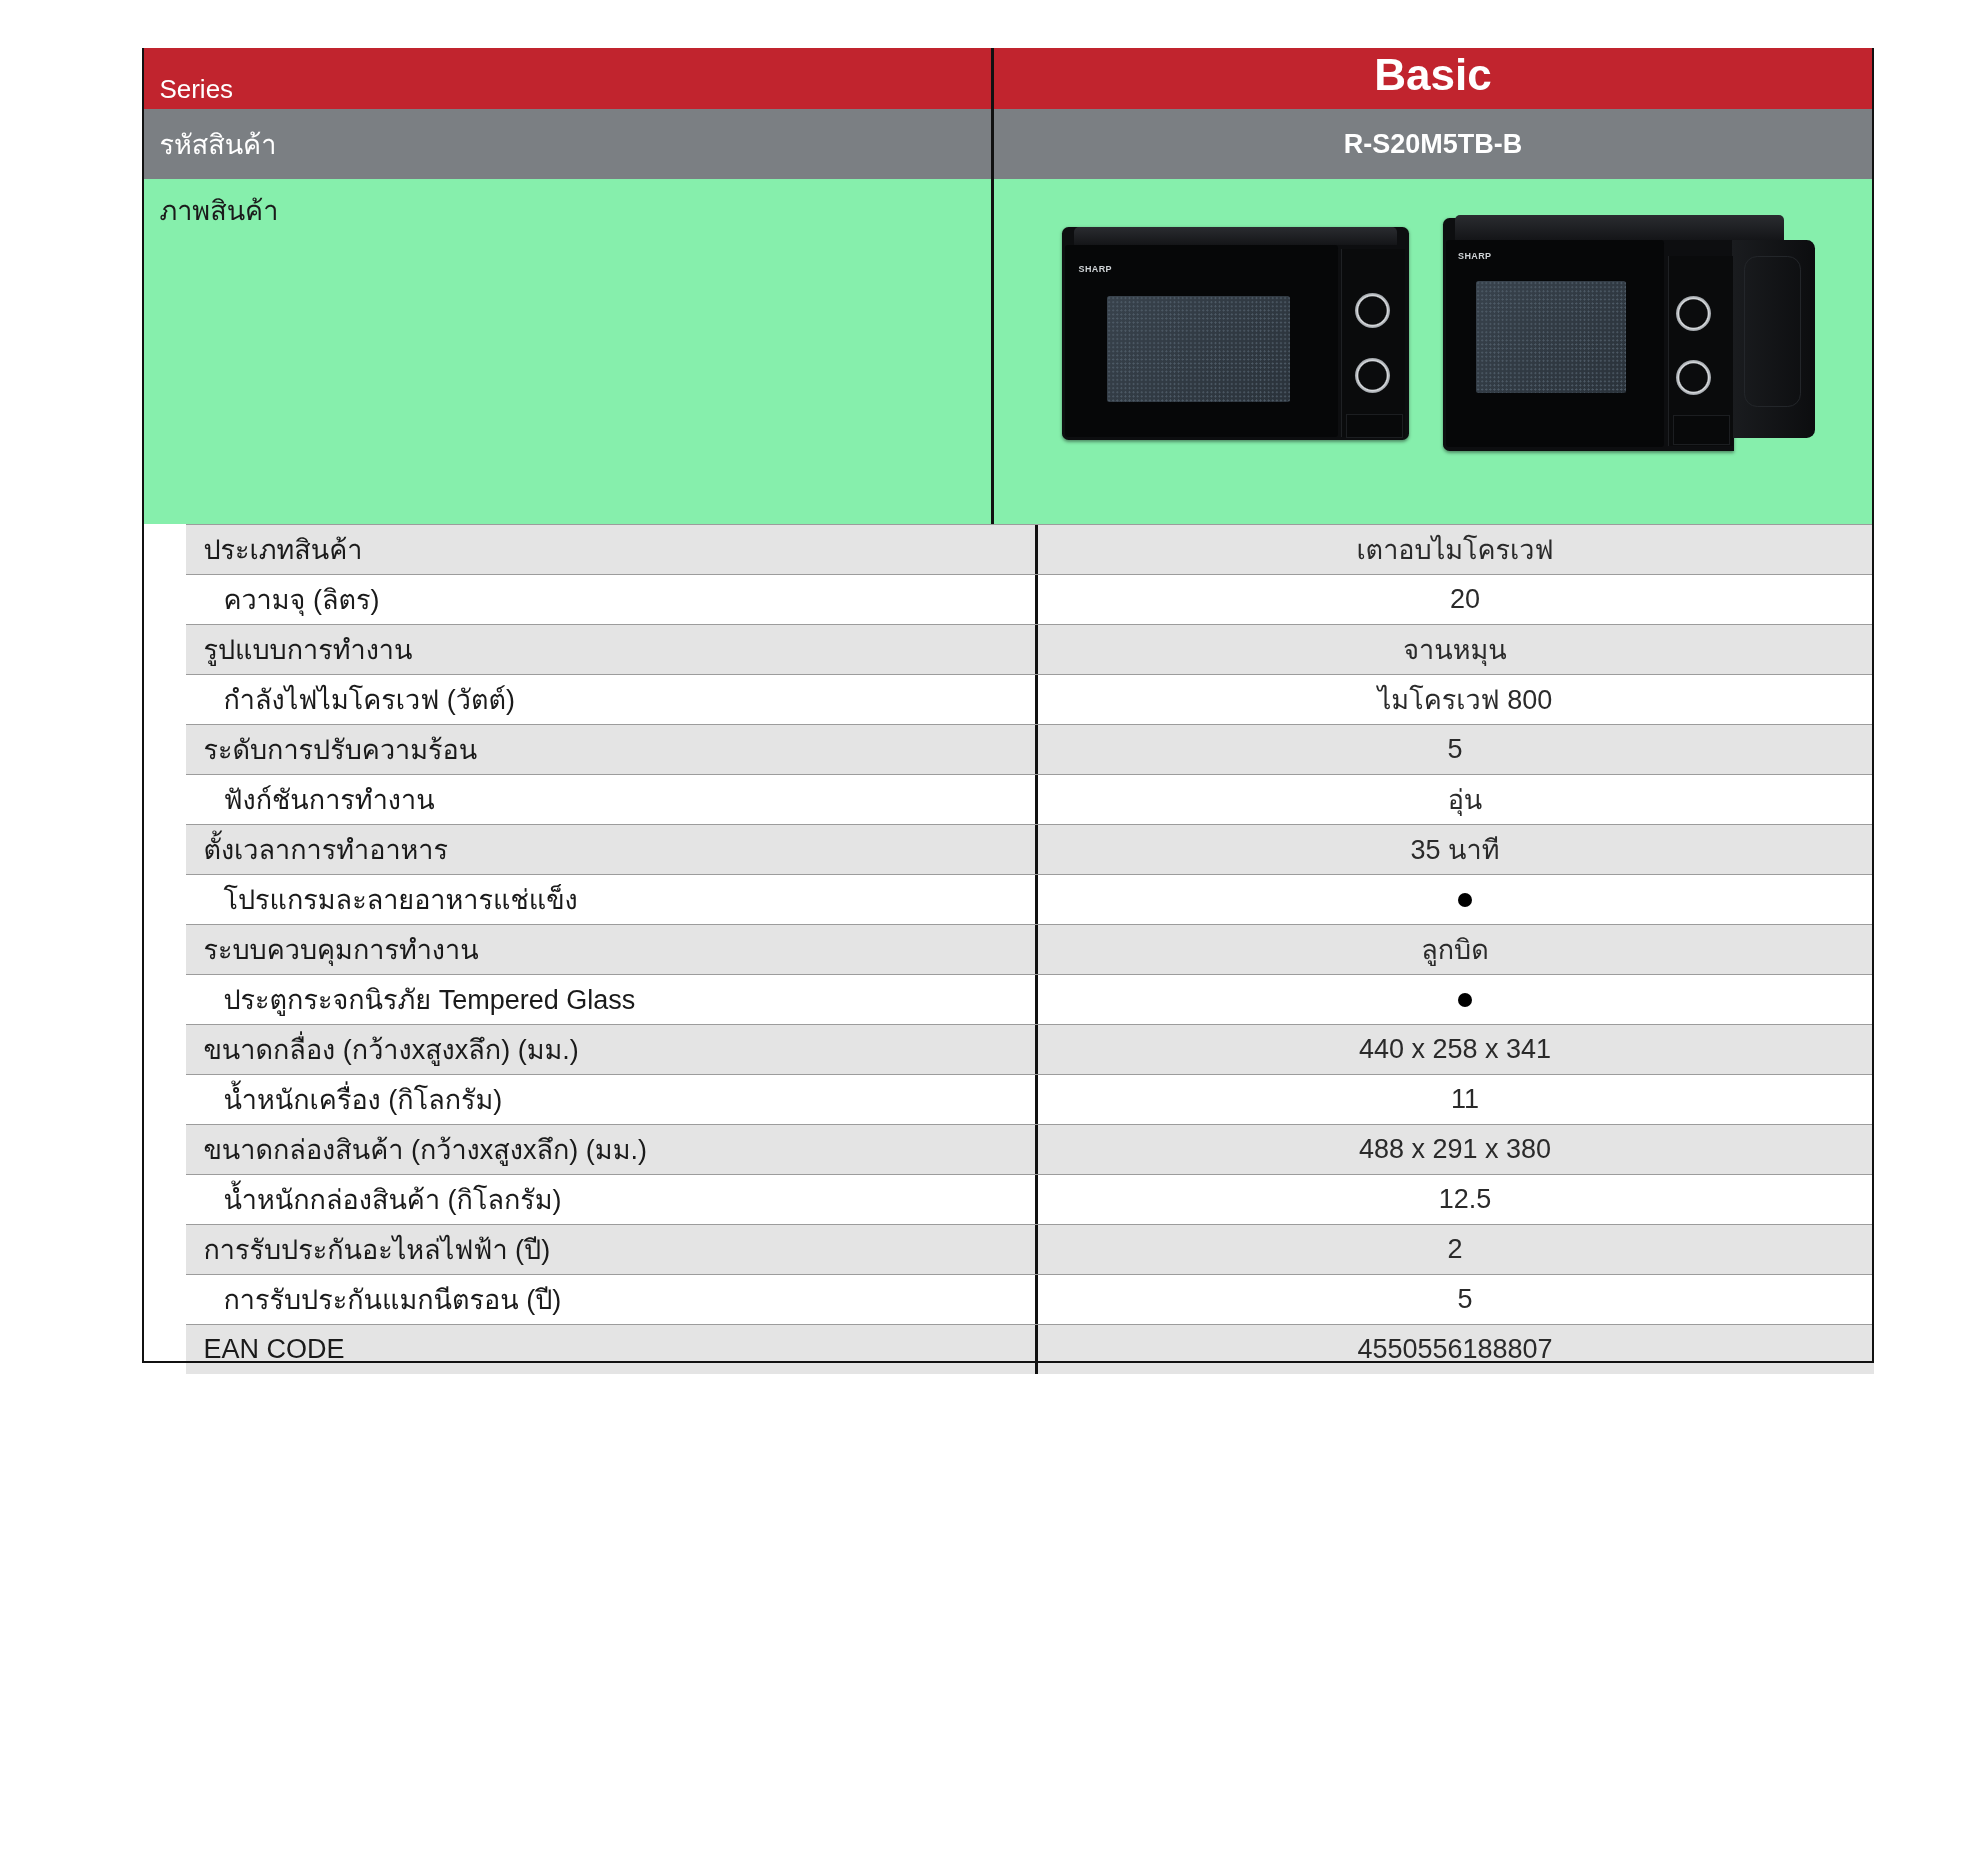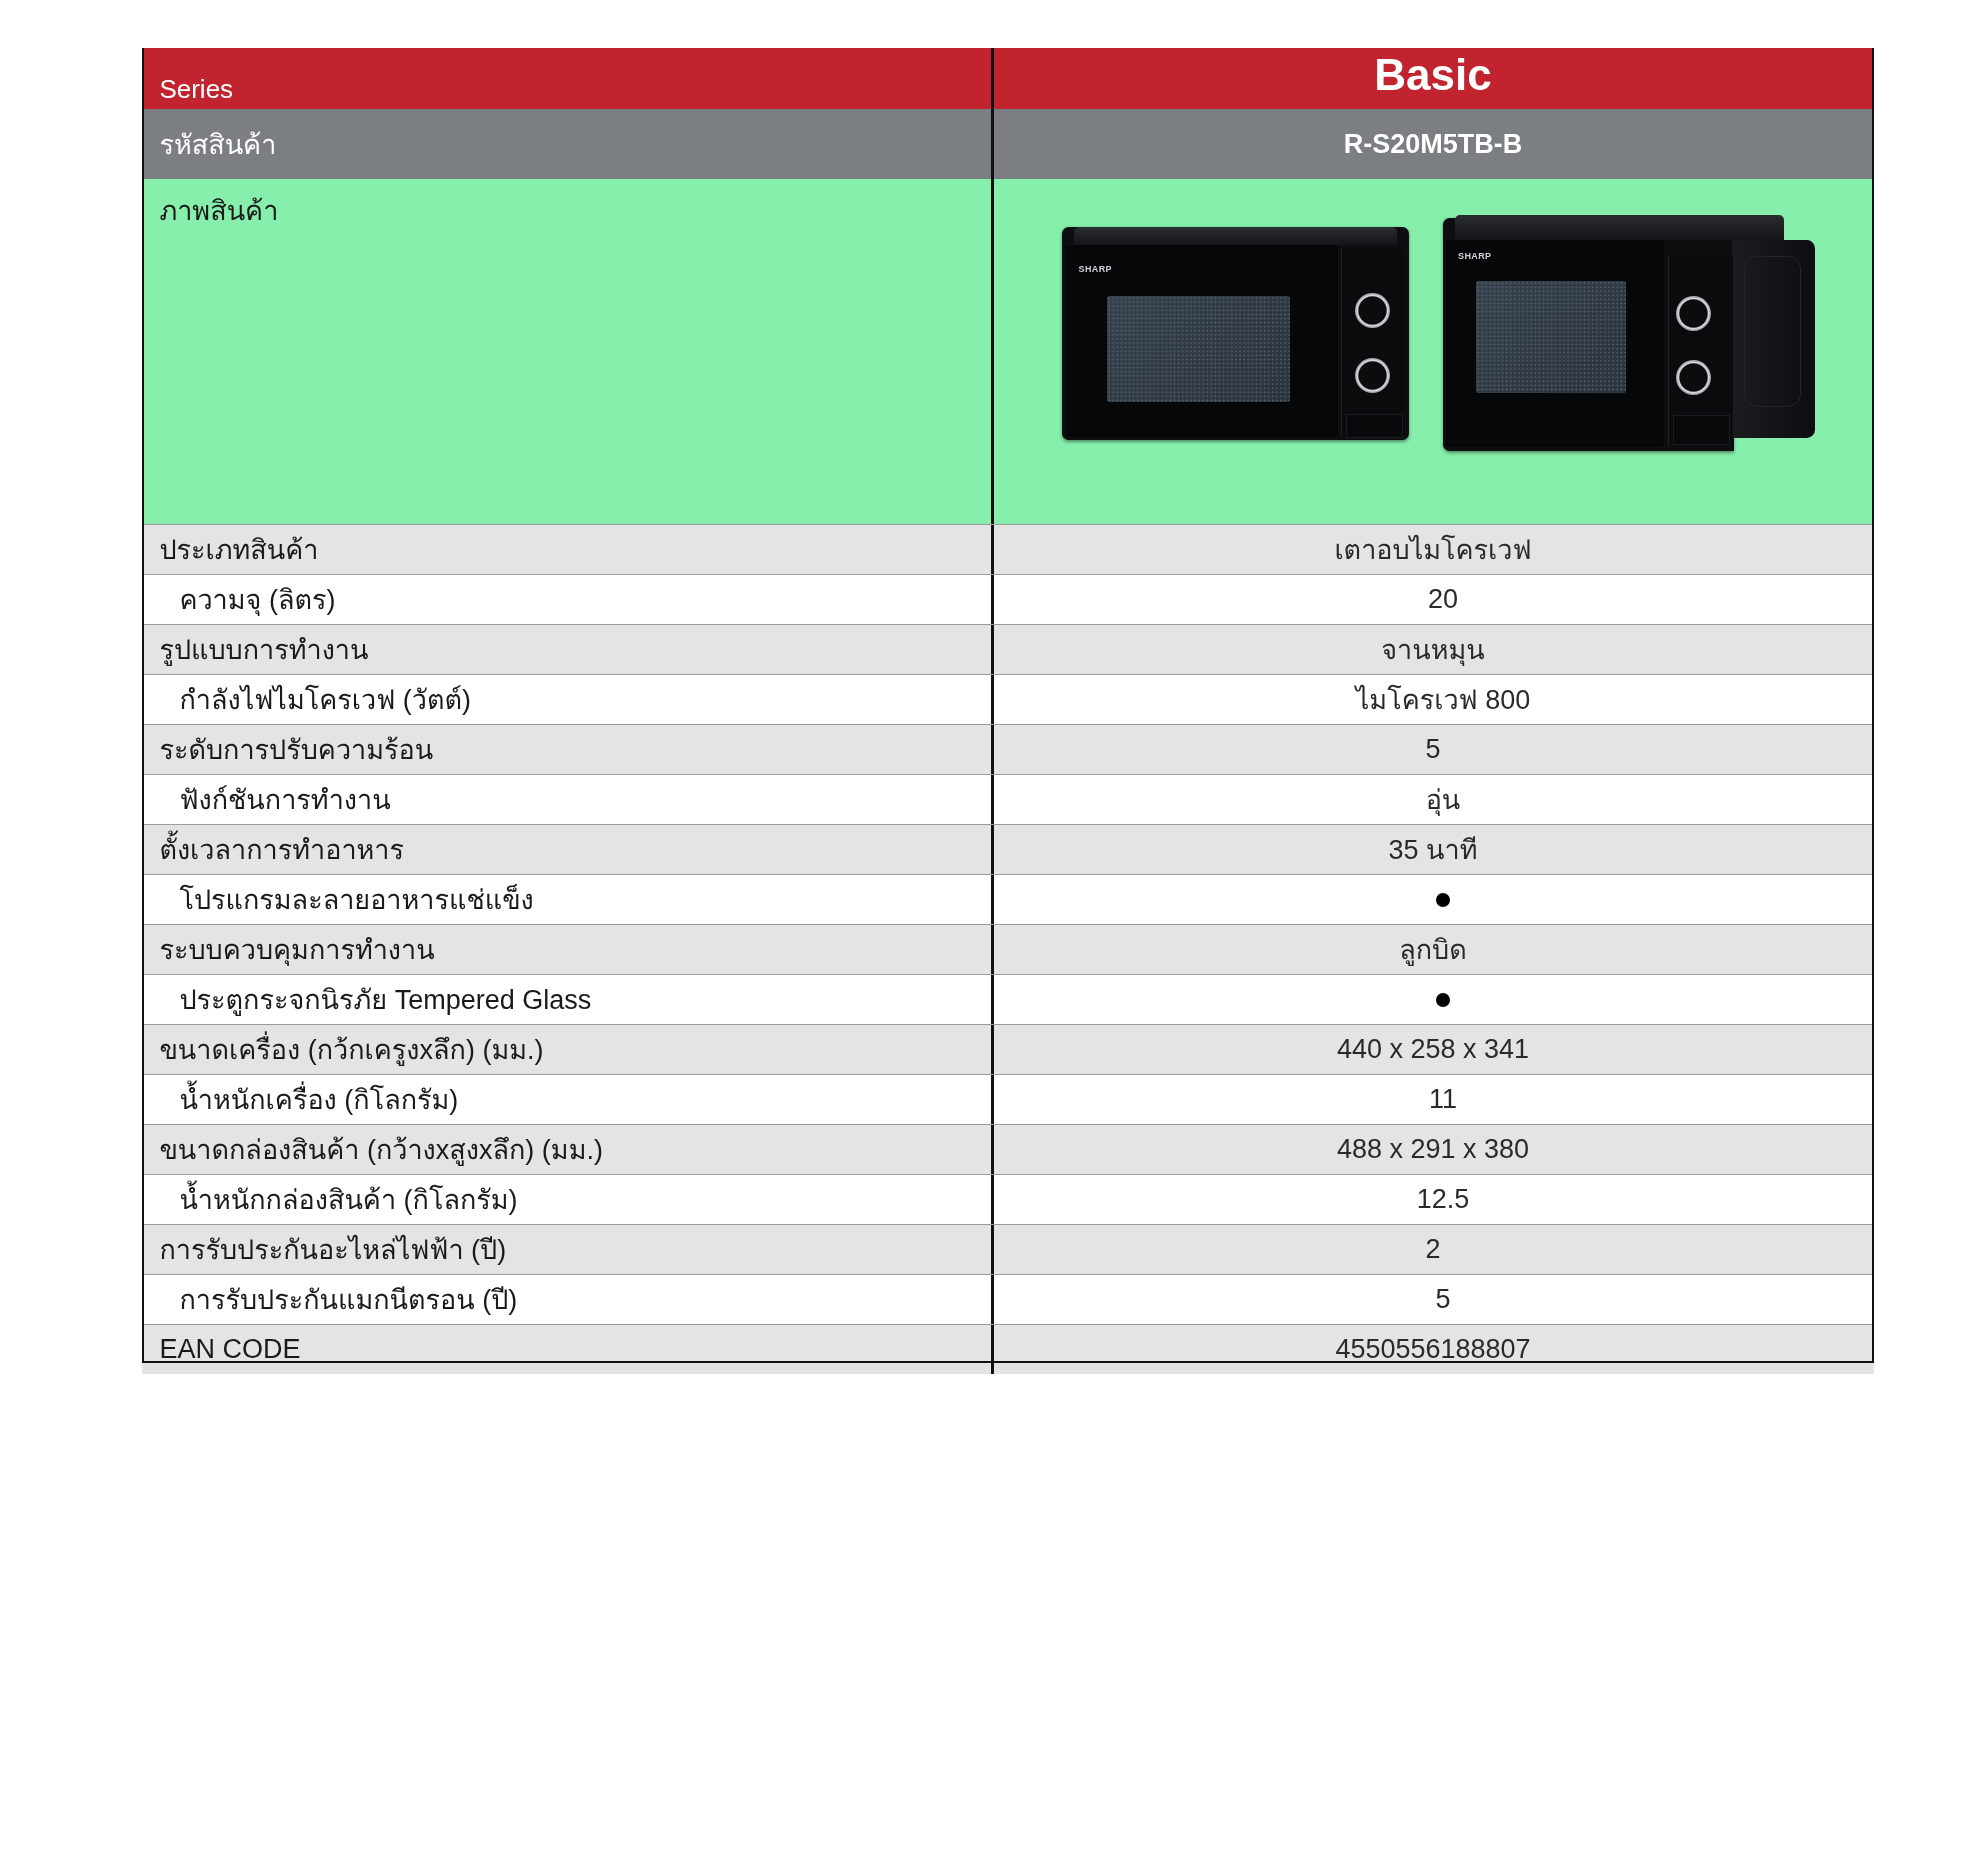--- a/index.html
+++ b/index.html
@@ -13,21 +13,21 @@
                 justify-content: center; font-size: 27px; }
   .divider { position: absolute; left: 849px; top: 0; bottom: 0; width: 2.5px; background: #111; }
   .hdr-series { height: 61px; background: #c1242e; color: #fff; }
   .hdr-series .cell-label { font-size: 26px; align-items: flex-end; padding-bottom: 4px; }
   .hdr-series .cell-value { font-size: 44px; font-weight: bold; padding-bottom: 6.6px; }
   .hdr-code { height: 70px; background: #7b7f83; color: #fff; }
   .hdr-code .cell-label { font-size: 27px; }
   .hdr-code .cell-value { font-size: 27px; font-weight: bold; }
   .img-row { height: 345px; background: #86efac; }
   .img-row .cell-label { align-items: flex-start; padding-top: 10px; }
-  .spec { height: 50px; border-top: 1.7px solid #9c9c9c; }
+  .spec { height: 50px; border-top: 1.7px solid #9c9c9c; margin-left: 44px; }
   .spec.alt { background: #e4e4e4; }
   .spec.odd { background: #ffffff; padding-left: 20px; }
   .spec .cell-value { color: #2a2a2a; }
   .outer { position: absolute; left: 142px; top: 48px; width: 1732px; height: 1315px;
            border-left: 2.5px solid #111; border-right: 2.5px solid #111; border-bottom: 2.5px solid #111;
            box-sizing: border-box; pointer-events: none; }
   .dot { display: inline-block; width: 14px; height: 14px; border-radius: 50%; background: #000; }
 
   
   .mw { position: absolute; }
@@ -118,21 +118,21 @@
     <div class="divider"></div>
   </div>
   <div class="row spec odd">
     <div class="cell-label">ประตูกระจกนิรภัย Tempered Glass</div>
     <div class="cell-value">
       <span class="dot"></span>
     </div>
     <div class="divider"></div>
   </div>
   <div class="row spec alt">
-    <div class="cell-label">ขนาดเครื่อง (กว้กเครูงxลึก) (มม.)</div>
+    <div class="cell-label">ขนาดกลื่อง (กว้างxสูงxลึก) (มม.)</div>
     <div class="cell-value">440 x 258 x 341</div>
     <div class="divider"></div>
   </div>
   <div class="row spec odd">
     <div class="cell-label">น้ำหนักเครื่อง (กิโลกรัม)</div>
     <div class="cell-value">11</div>
     <div class="divider"></div>
   </div>
   <div class="row spec alt">
     <div class="cell-label">ขนาดกล่องสินค้า (กว้างxสูงxลึก) (มม.)</div>

